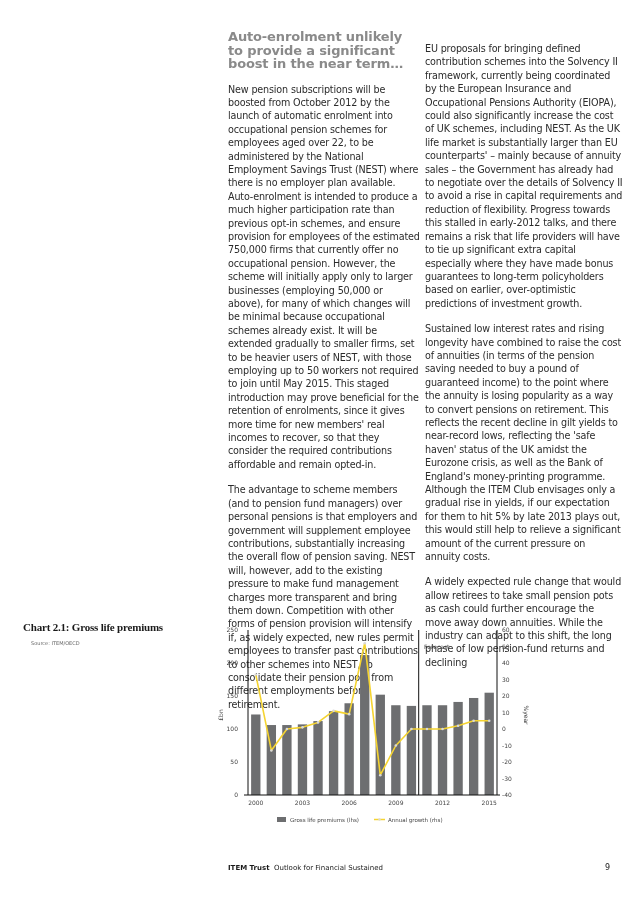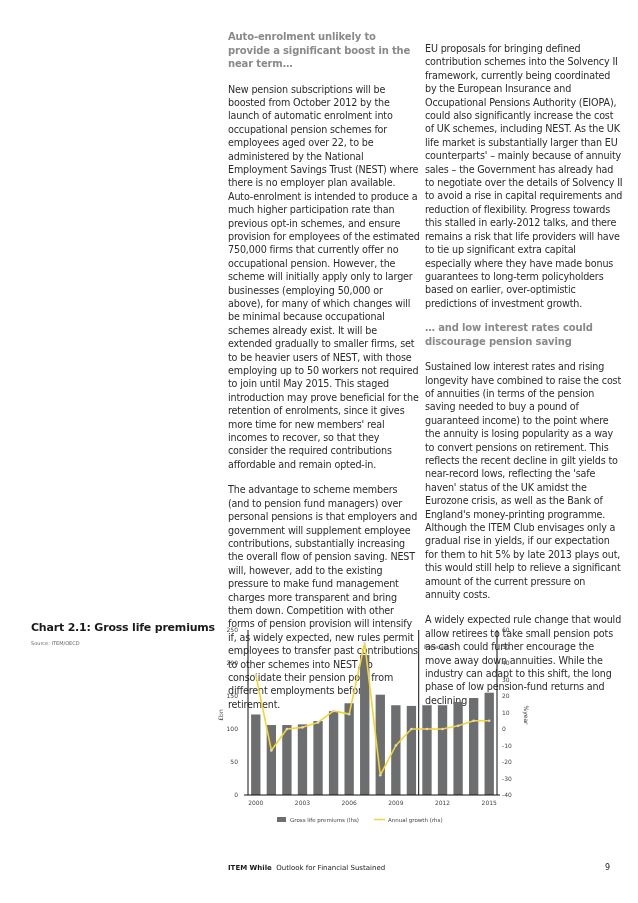--- a/index.html
+++ b/index.html
@@ -1,42 +1,41 @@
 <!DOCTYPE html>
 <html><head>
 <meta charset="utf-8">
 <style>
   html, body { margin: 0; padding: 0; background: #ffffff; }
   body { width: 638px; height: 903px; position: relative; overflow: hidden;
          font-family: "DejaVu Sans", sans-serif; color: #2b2b2b; }
   .col { position: absolute; font-size: 9.6px; line-height: 13.4px; letter-spacing: -0.15px; }
   .col-left { left: 228px; top: 30px; width: 192px; }
   .col-right { left: 425px; top: 30px; width: 198px; }
-  .heading { font-weight: bold; color: #8a8a8a; font-size: 10px; line-height: 13.5px; margin: 0 0 2px 0; }
+  .heading { font-weight: bold; color: #8a8a8a; font-size: 13px; line-height: 13.5px; margin: 0 0 2px 0; }
   .para { margin: 12px 0 7px 0; }
-  .chart-title { position: absolute; left: 31px; top: 621px; font-weight: bold; font-size: 11px; color: #1a1a1a; letter-spacing: -0.2px; }
+  .chart-title { position: absolute; left: 23px; top: 621px; font-weight: bold; font-size: 11px; color: #1a1a1a; letter-spacing: -0.2px; font-family: Liberation Serif, serif; }
   .chart-source { position: absolute; left: 31px; top: 640px; font-size: 5px; color: #666; }
   #chart { position: absolute; left: 215px; top: 620px; }
   .footer-brand { position: absolute; left: 228px; top: 864px; font-size: 7px; color: #1a1a1a; }
   .footer-brand b { font-weight: bold; }
   .footer-page { position: absolute; left: 605px; top: 863px; font-size: 8px; color: #1a1a1a; }
   svg text { font-family: "DejaVu Sans", sans-serif; }
 </style>
 </head>
 <body>
 
 <div class="col col-left">
   <div class="heading">Auto-enrolment unlikely to provide a significant boost in the near term…</div>
   <p class="para">New pension subscriptions will be boosted from October 2012 by the launch of automatic enrolment into occupational pension schemes for employees aged over 22, to be administered by the National Employment Savings Trust (NEST) where there is no employer plan available. Auto-enrolment is intended to produce a much higher participation rate than previous opt-in schemes, and ensure provision for employees of the estimated 750,000 firms that currently offer no occupational pension. However, the scheme will initially apply only to larger businesses (employing 50,000 or above), for many of which changes will be minimal because occupational schemes already exist. It will be extended gradually to smaller firms, set to be heavier users of NEST, with those employing up to 50 workers not required to join until May 2015. This staged introduction may prove beneficial for the retention of enrolments, since it gives more time for new members' real incomes to recover, so that they consider the required contributions affordable and remain opted-in.</p>
   <p class="para">The advantage to scheme members (and to pension fund managers) over personal pensions is that employers and government will supplement employee contributions, substantially increasing the overall flow of pension saving. NEST will, however, add to the existing pressure to make fund management charges more transparent and bring them down. Competition with other forms of pension provision will intensify if, as widely expected, new rules permit employees to transfer past contributions to other schemes into NEST, to consolidate their pension pots from different employments before retirement.</p>
 </div>
 
 <div class="col col-right">
   <p class="para" style="margin-bottom:11px">EU proposals for bringing defined contribution schemes into the Solvency II framework, currently being coordinated by the European Insurance and Occupational Pensions Authority (EIOPA), could also significantly increase the cost of UK schemes, including NEST. As the UK life market is substantially larger than EU counterparts' – mainly because of annuity sales – the Government has already had to negotiate over the details of Solvency II to avoid a rise in capital requirements and reduction of flexibility. Progress towards this stalled in early-2012 talks, and there remains a risk that life providers will have to tie up significant extra capital especially where they have made bonus guarantees to long-term policyholders based on earlier, over-optimistic predictions of investment growth.</p>
-  <div class="heading">… and low interest rates could discourage pension saving</div>
   <p class="para">Sustained low interest rates and rising longevity have combined to raise the cost of annuities (in terms of the pension saving needed to buy a pound of guaranteed income) to the point where the annuity is losing popularity as a way to convert pensions on retirement. This reflects the recent decline in gilt yields to near-record lows, reflecting the 'safe haven' status of the UK amidst the Eurozone crisis, as well as the Bank of England's money-printing programme. Although the ITEM Club envisages only a gradual rise in yields, if our expectation for them to hit 5% by late 2013 plays out, this would still help to relieve a significant amount of the current pressure on annuity costs.</p>
   <p class="para">A widely expected rule change that would allow retirees to take small pension pots as cash could further encourage the move away down annuities. While the industry can adapt to this shift, the long phase of low pension-fund returns and declining</p>
 </div>
 
 <div class="chart-title">Chart 2.1: Gross life premiums</div>
 <div class="chart-source">Source: ITEM/OECD</div>
 
 <svg id="chart" width="320" height="215" viewBox="0 0 320 215">
   <g id="bars">
       <rect x="36.1125" y="94.48" width="9.3375" height="80.52" fill="#6d6e70"></rect>
@@ -110,16 +109,16 @@
   <g>
     <rect x="62" y="197" width="9" height="5" fill="#6d6e70"></rect>
     <text x="75" y="202" font-size="5.5" fill="#444">Gross life premiums (lhs)</text>
     <line x1="159" y1="199.5" x2="170" y2="199.5" stroke="#f5d431" stroke-width="1.5"></line>
     <circle cx="164.5" cy="199.5" r="1.2" fill="#d9d9d9"></circle>
     <text x="173" y="202" font-size="5.5" fill="#444">Annual growth (rhs)</text>
   </g>
 </svg>
 
 <div class="footer-brand">
-  <b>ITEM While</b>&nbsp;
+  <b>ITEM Trust</b>&nbsp;
   <span>Outlook for Financial Sustained</span>
 </div>
 <div class="footer-page">9</div>
 
 </body></html>

